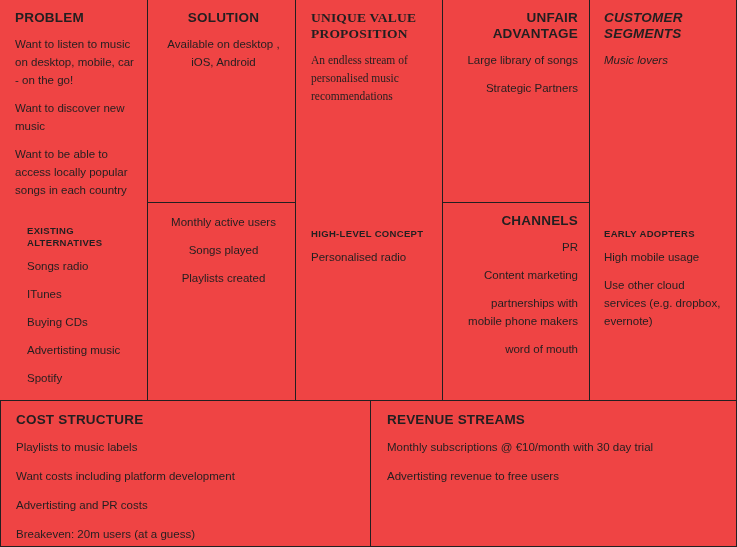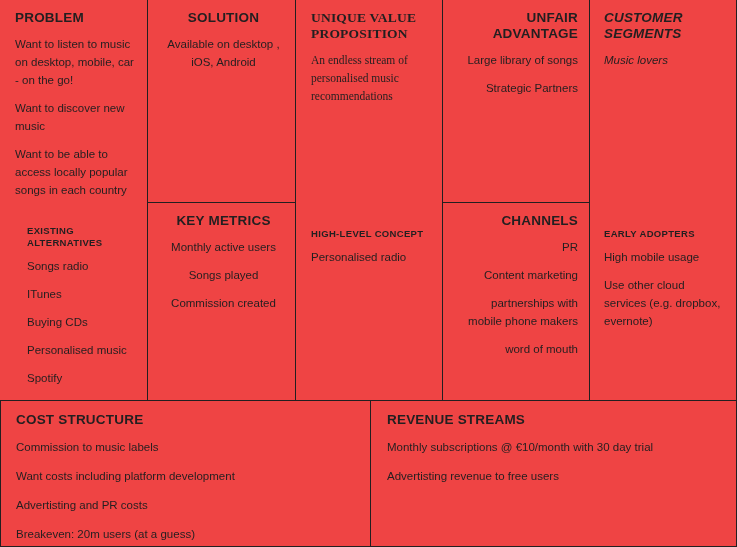--- a/index.html
+++ b/index.html
@@ -140,38 +140,37 @@
       <div class="entry">Want to be able to access locally popular songs in each country</div>
     </div>
   </div>
 
   <div class="alt-block">
     <div class="h-minor">EXISTING ALTERNATIVES</div>
     <div>
       <div class="entry">Songs radio</div>
       <div class="entry">ITunes</div>
       <div class="entry">Buying CDs</div>
-      <div class="entry">Personalised music</div>
+      <div class="entry">Advertisting music</div>
       <div class="entry">Spotify</div>
     </div>
   </div>
 
   <div class="cell col-2 row-top">
     <div class="h-major">SOLUTION</div>
     <div>
       <div class="entry">Available on desktop , iOS, Android</div>
     </div>
   </div>
 
   <div class="cell col-2 row-mid">
-    <div class="h-major">KEY METRICS</div>
     <div>
       <div class="entry">Monthly active users</div>
       <div class="entry">Songs played</div>
-      <div class="entry">Commission created</div>
+      <div class="entry">Playlists created</div>
     </div>
   </div>
 
   <div class="cell col-3 row-top">
     <div class="h-major">UNIQUE VALUE PROPOSITION</div>
     <div>
       <div class="entry">An endless stream of personalised music recommendations</div>
     </div>
   </div>
 
@@ -211,21 +210,21 @@
     <div class="h-minor">EARLY ADOPTERS</div>
     <div>
       <div class="entry">High mobile usage</div>
       <div class="entry">Use other cloud services (e.g. dropbox, evernote)</div>
     </div>
   </div>
 
   <div class="cell bottom-left entries-wide">
     <div class="h-major">COST STRUCTURE</div>
     <div>
-      <div class="entry">Commission to music labels</div>
+      <div class="entry">Playlists to music labels</div>
       <div class="entry">Want costs including platform development</div>
       <div class="entry">Advertisting and PR costs</div>
       <div class="entry">Breakeven: 20m users (at a guess)</div>
     </div>
   </div>
 
   <div class="cell bottom-right entries-wide">
     <div class="h-major">REVENUE STREAMS</div>
     <div>
       <div class="entry">Monthly subscriptions @ €10/month with 30 day trial</div>

